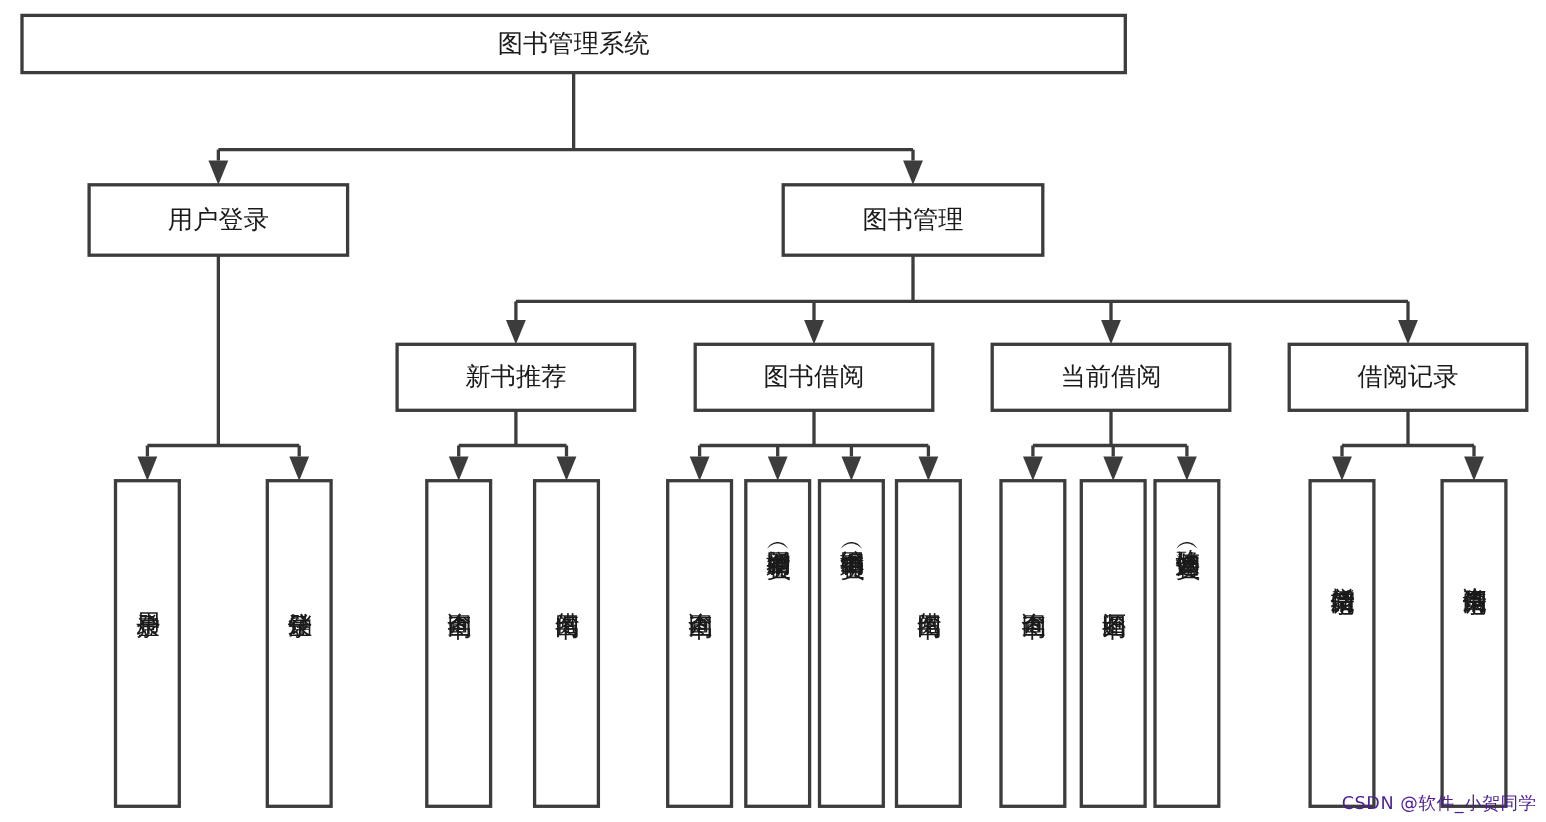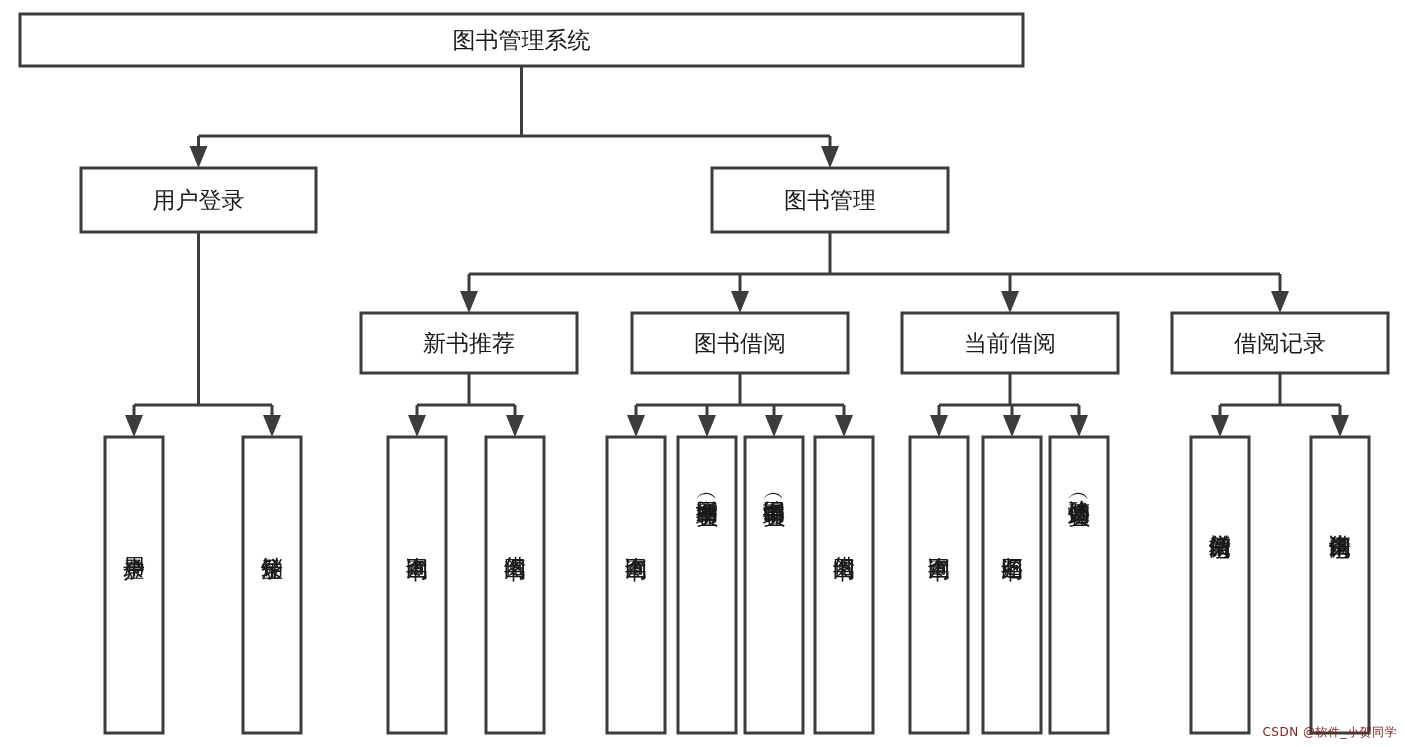--- a/index.html
+++ b/index.html
@@ -65,22 +65,22 @@
     writing-mode: vertical-rl;
     text-orientation: upright;
     letter-spacing: 1px;
     white-space: nowrap;
   }
   .watermark {
     position: absolute;
     right: 8px;
     bottom: 6px;
     font-family: "DejaVu Sans", "Liberation Sans", sans-serif;
-    font-size: 12px;
-    color: #7f1d1d;
+    font-size: 16px;
+    color: #4c1d95;
     letter-spacing: 0.5px;
     white-space: nowrap;
   }
 </style>
 </head>
 <body>
 
 <div id="diagram-root">
 
   <svg class="flow" viewBox="0 0 1405 747">

